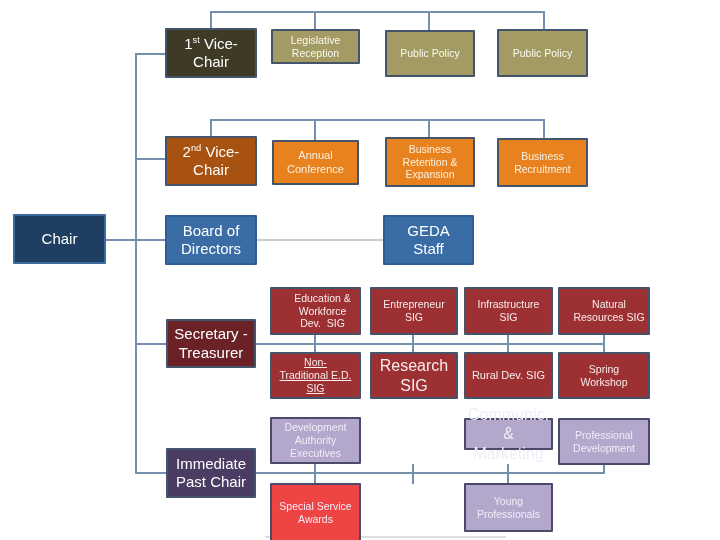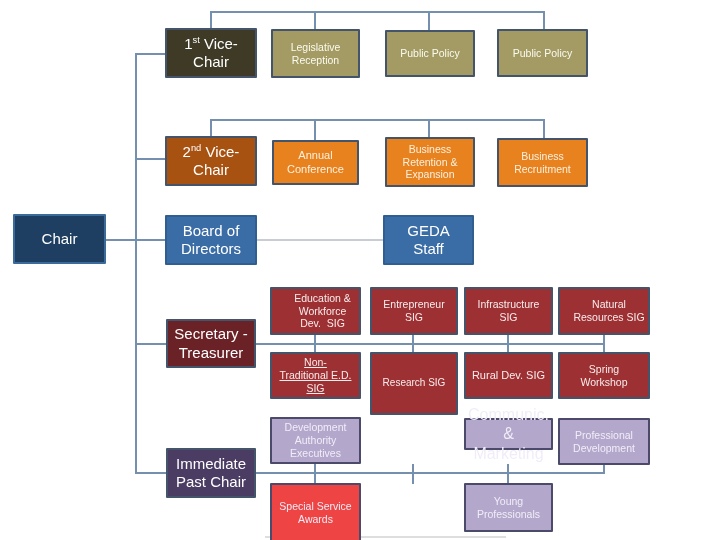--- a/index.html
+++ b/index.html
@@ -65,21 +65,21 @@
     <div class="line" style="left: 507px; top: 464px; width: 1.5px; height: 20px; background: rgb(116, 144, 174);"></div>
     <div class="line" style="left: 603px; top: 463px; width: 1.5px; height: 10px; background: rgb(116, 144, 174);"></div>
     <div class="line" style="left: 265px; top: 536px; width: 241px; height: 1.5px; background: rgb(222, 222, 222);"></div>
     <div class="box" style="left: 13px; top: 214px; width: 93px; height: 50px; background: rgb(30, 63, 97); border-color: rgb(58, 107, 155); color: rgb(255, 255, 255); font-size: 15px;">
       <span class="lbl">Chair</span>
     </div>
     <div class="box" style="left: 165px; top: 28px; width: 92px; height: 50px; background: rgb(62, 58, 38); border-color: rgb(68, 84, 106); color: rgb(255, 255, 255); font-size: 15px;">
       <span class="lbl"><span>1</span><sup>st</sup><span> Vice-
 Chair</span></span>
     </div>
-    <div class="box" style="left: 271px; top: 29px; width: 89px; height: 49px; background: rgb(163, 155, 99); border-color: rgb(68, 84, 106); color: rgb(251, 250, 240); font-size: 10.5px;">
+    <div class="box" style="left: 271px; top: 29px; width: 89px; height: 35px; background: rgb(163, 155, 99); border-color: rgb(68, 84, 106); color: rgb(251, 250, 240); font-size: 10.5px;">
       <span class="lbl">Legislative
 Reception</span>
     </div>
     <div class="box" style="left: 385px; top: 30px; width: 90px; height: 47px; background: rgb(163, 155, 99); border-color: rgb(68, 84, 106); color: rgb(251, 250, 240); font-size: 10.5px;">
       <span class="lbl">Public Policy</span>
     </div>
     <div class="box" style="left: 497px; top: 29px; width: 91px; height: 48px; background: rgb(163, 155, 99); border-color: rgb(68, 84, 106); color: rgb(251, 250, 240); font-size: 10.5px;">
       <span class="lbl">Public Policy</span>
     </div>
     <div class="box" style="left: 165px; top: 136px; width: 92px; height: 50px; background: rgb(168, 82, 18); border-color: rgb(68, 84, 106); color: rgb(255, 255, 255); font-size: 15px;">
@@ -126,21 +126,21 @@
     </div>
     <div class="box" style="left: 558px; top: 287px; width: 92px; height: 48px; background: rgb(156, 48, 51); border-color: rgb(68, 84, 106); color: rgb(249, 236, 236); font-size: 10.5px; padding-left: 12px;">
       <span class="lbl">Natural
 Resources SIG</span>
     </div>
     <div class="box" style="left: 270px; top: 352px; width: 91px; height: 47px; background: rgb(156, 48, 51); border-color: rgb(68, 84, 106); color: rgb(249, 236, 236); font-size: 10.5px; text-decoration: underline;">
       <span class="lbl">Non-
 Traditional E.D.
 SIG</span>
     </div>
-    <div class="box" style="left: 370px; top: 352px; width: 88px; height: 63px; background: rgb(156, 48, 51); border-color: rgb(68, 84, 106); color: rgb(249, 236, 236); font-size: 10px;">
+    <div class="box" style="left: 370px; top: 352px; width: 88px; height: 47px; background: rgb(156, 48, 51); border-color: rgb(68, 84, 106); color: rgb(249, 236, 236); font-size: 16px;">
       <span class="lbl">Research SIG</span>
     </div>
     <div class="box" style="left: 464px; top: 352px; width: 89px; height: 47px; background: rgb(156, 48, 51); border-color: rgb(68, 84, 106); color: rgb(249, 236, 236); font-size: 11px;">
       <span class="lbl">Rural Dev. SIG</span>
     </div>
     <div class="box" style="left: 558px; top: 352px; width: 92px; height: 47px; background: rgb(156, 48, 51); border-color: rgb(68, 84, 106); color: rgb(249, 236, 236); font-size: 10.5px;">
       <span class="lbl">Spring
 Workshop</span>
     </div>
     <div class="box" style="left: 166px; top: 448px; width: 90px; height: 50px; background: rgb(75, 60, 99); border-color: rgb(68, 84, 106); color: rgb(255, 255, 255); font-size: 15px;">

